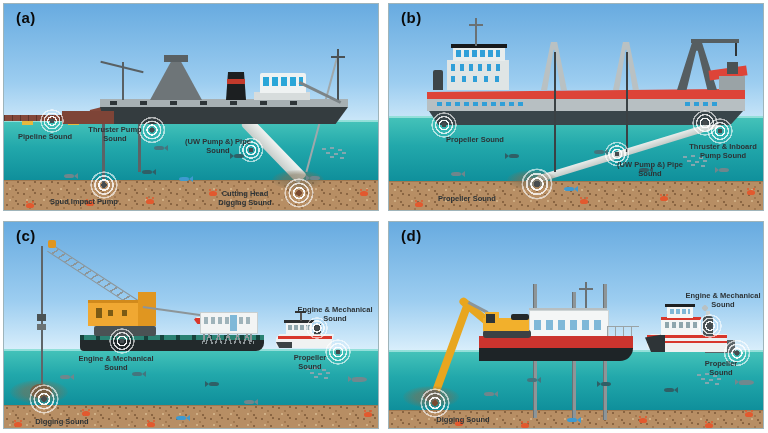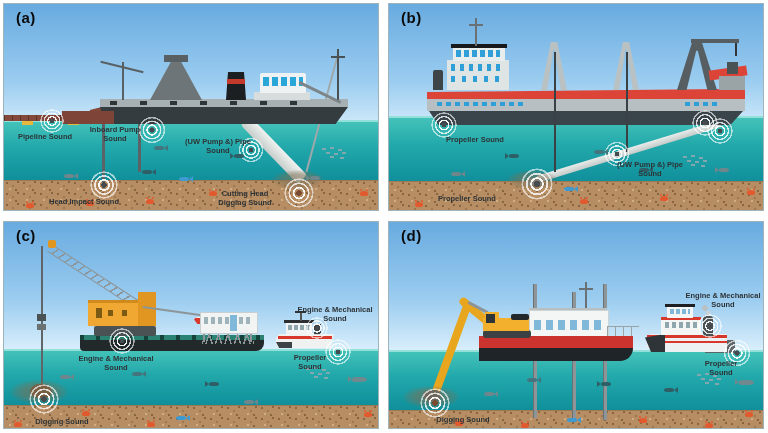--- a/index.html
+++ b/index.html
@@ -107,23 +107,23 @@
     <span class="fish gy" style="left:306px;top:172px;transform:scaleX(-1)"></span>
     <span class="school" style="left:316px;top:142px"></span>
     <span class="crab" style="left:22px;top:199px"></span>
     <span class="crab" style="left:82px;top:197px"></span>
     <span class="crab" style="left:142px;top:195px"></span>
     <span class="crab" style="left:205px;top:187px"></span>
     <span class="crab" style="left:356px;top:187px"></span>
 
     <div class="ptag">(a)</div>
     <div class="lbl" style="left:8px;top:129px;width:66px">Pipeline Sound</div>
-    <div class="lbl" style="left:78px;top:122px;width:66px">Inboard Pump Sound</div>
+    <div class="lbl" style="left:78px;top:122px;width:66px">Thruster Pump Sound</div>
     <div class="lbl" style="left:178px;top:134px;width:72px">(UW Pump &amp;) Pipe Sound</div>
-    <div class="lbl" style="left:36px;top:194px;width:88px">Head Impact Sound</div>
+    <div class="lbl" style="left:36px;top:194px;width:88px">Spud Impact Pump</div>
     <div class="lbl" style="left:210px;top:186px;width:62px">Cutting Head Digging Sound</div>
   </div>
 
   <div class="panel" style="left:388px;top:3px">
     <div class="o sky"></div>
     <div class="o water" style="top:112px;height:66px"></div>
     <div class="o bed" style="top:177px;height:31px"></div>
 
     <div>
       <div class="o" style="left:148px;top:172px;width:192px;height:7px;background:linear-gradient(#e9edeb,#c2cac7);border-radius:3px;transform:rotate(-17deg);transform-origin:left 50%"></div>
@@ -171,20 +171,21 @@
     <span class="fish gy" style="left:330px;top:164px;transform:scaleX(-1)"></span>
     <span class="crab" style="left:26px;top:198px"></span>
     <span class="crab" style="left:191px;top:195px"></span>
     <span class="crab" style="left:271px;top:192px"></span>
     <span class="crab" style="left:358px;top:186px"></span>
 
     <div class="ptag">(b)</div>
     <div class="lbl" style="left:50px;top:132px;width:72px">Propeller Sound</div>
     <div class="lbl" style="left:38px;top:191px;width:80px">Propeller Sound</div>
     <div class="lbl" style="left:222px;top:157px;width:78px">(UW Pump &amp;) Pipe Sound</div>
+    <div class="lbl" style="left:294px;top:139px;width:80px">Thruster &amp; Inboard Pump Sound</div>
   </div>
 
   <div class="panel" style="left:3px;top:221px">
     <div class="o sky"></div>
     <div class="o water" style="top:127px;height:56px"></div>
     <div class="o bed" style="top:183px;height:25px"></div>
 
     <div>
       <div class="o" style="left:37px;top:24px;width:1.5px;height:146px;background:#5f6568"></div>
       <div class="o" style="left:33px;top:92px;width:9px;height:7px;background:#4a5254"></div>

